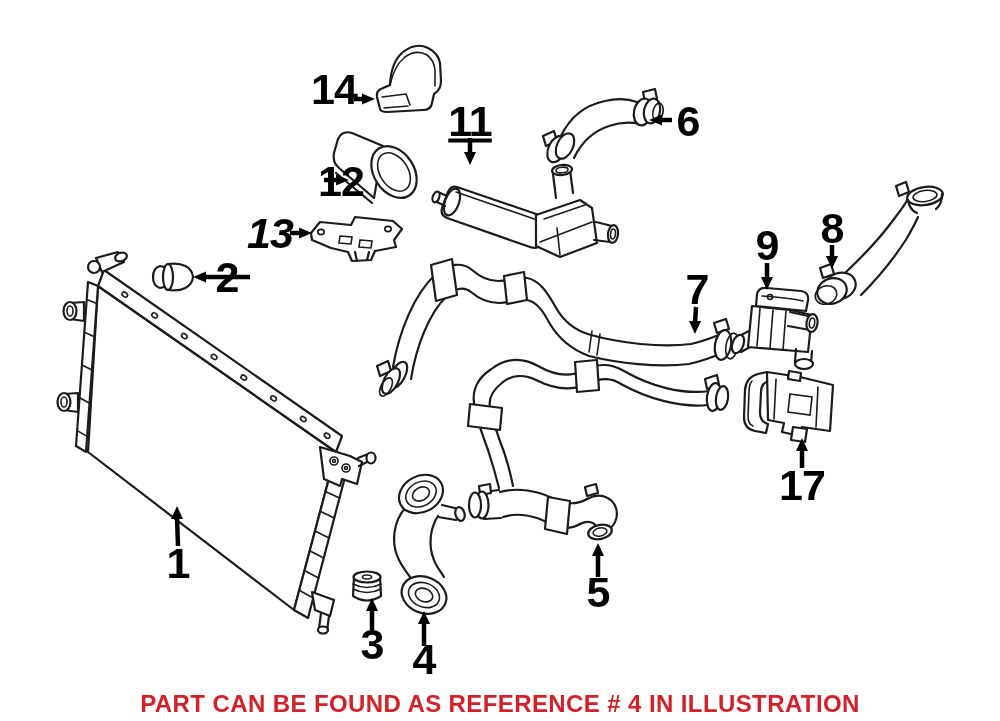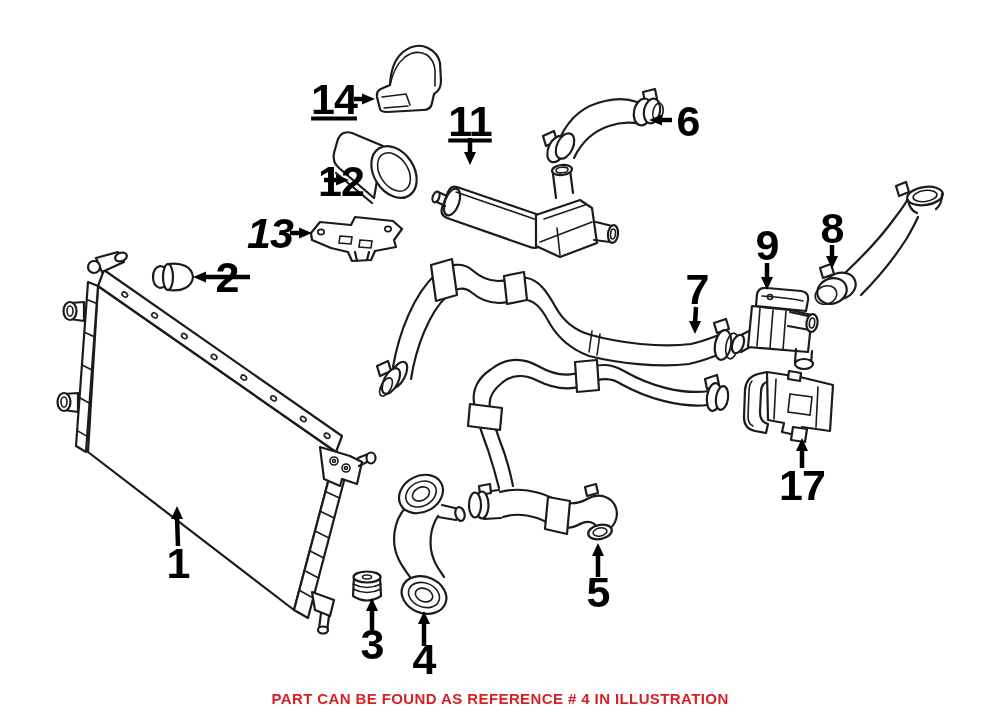--- a/index.html
+++ b/index.html
@@ -7,21 +7,21 @@
          font-family:"Liberation Sans", sans-serif;}
   .stage svg{position:absolute;left:0;top:0;}
   .s{fill:none;stroke:#1b1b1b;stroke-width:2.2;stroke-linecap:round;stroke-linejoin:round;}
   .w{fill:#ffffff;stroke:#1b1b1b;stroke-width:2.2;stroke-linecap:round;stroke-linejoin:round;}
   .t{fill:none;stroke:#1b1b1b;stroke-width:1.6;stroke-linecap:round;}
   .al{stroke:#000;stroke-width:4.5;fill:none;}
   .ah{fill:#000;stroke:none;}
   .callout{position:absolute;transform:translate(-50%,-50%);color:#000;
            font-weight:700;font-size:43px;line-height:1;letter-spacing:-1px;}
   .footer-note{position:absolute;left:0;top:690px;width:100%;text-align:center;
-               color:#d42127;font-weight:700;font-size:15px;letter-spacing:.4px;}
+               color:#d42127;font-weight:700;font-size:24px;letter-spacing:.4px;}
 </style>
 </head>
 <body>
 
 <div class="stage">
 
 <svg width="1000" height="721" viewBox="0 0 1000 721">
 
   <g>
     <path class="w" d="M98,286 L336,452 L294,610 L88,452 Z"></path>
@@ -274,17 +274,17 @@
   <div class="callout" style="left:424px;top:659px;">4</div>
   <div class="callout" style="left:598px;top:592px;">5</div>
   <div class="callout" style="left:688px;top:121px;">6</div>
   <div class="callout" style="left:697px;top:289px;">7</div>
   <div class="callout" style="left:832px;top:228px;">8</div>
   <div class="callout" style="left:767px;top:245px;">9</div>
   <div class="callout" style="left:802px;top:485px;">17</div>
   <div class="callout" style="left:470px;top:121px;text-decoration:underline;">11</div>
   <div class="callout" style="left:304px;top:181px;margin-left:37px;">12</div>
   <div class="callout" style="left:270px;top:233px;font-style:italic;">13</div>
-  <div class="callout" style="left:334px;top:99px;text-decoration:underline;">14</div>
+  <div class="callout" style="left:334px;top:89px;">14</div>
 
   <div class="footer-note">PART CAN BE FOUND AS REFERENCE # 4 IN ILLUSTRATION</div>
 
 </div>
 
 </body></html>

